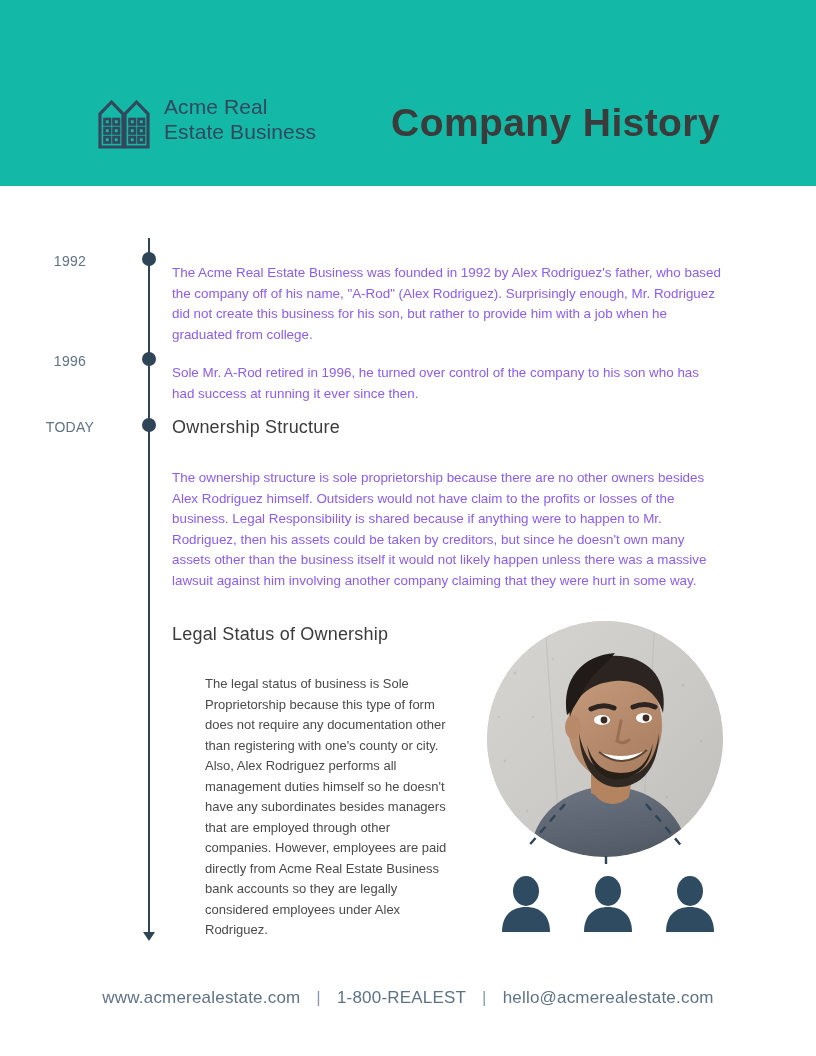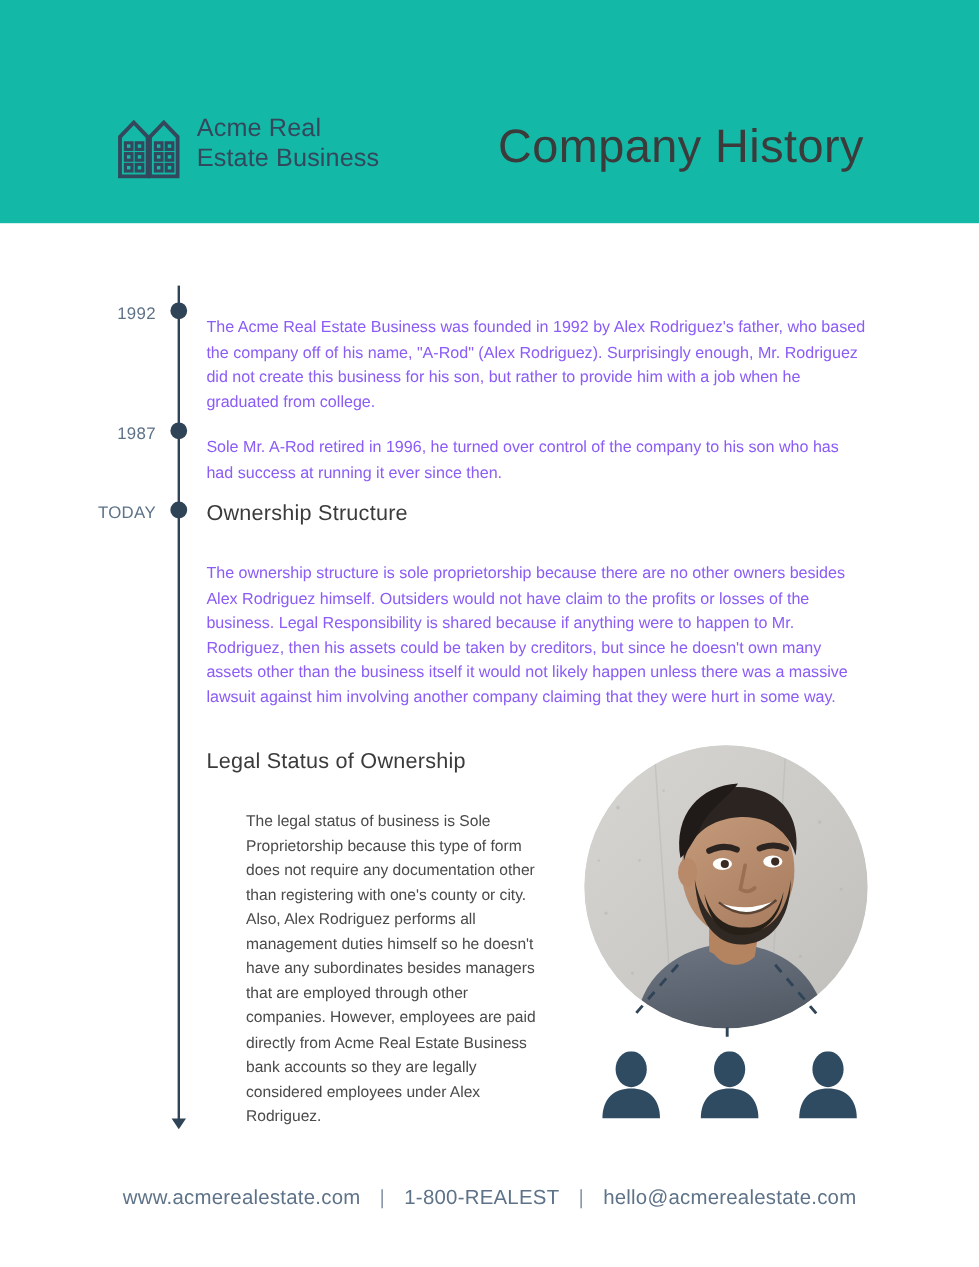--- a/index.html
+++ b/index.html
@@ -47,21 +47,21 @@
     padding-top: 4px;
     white-space: pre-line;
   }
   .page-title {
     position: absolute;
     right: 96px;
     top: 98px;
     font-size: 39px;
     line-height: 50px;
     color: #3b3b3b;
-    font-weight: normal;
+    font-weight: bold;
     letter-spacing: 0.4px;
     margin: 0;
   }
 
   
   .timeline-axis {
     position: absolute;
     left: 148px;
     top: 238px;
     width: 2px;
@@ -82,21 +82,21 @@
     left: 142px;
     width: 14px;
     height: 14px;
     border-radius: 50%;
     background: #2f4457;
   }
   .tl-label {
     position: absolute;
     right: 0;
     width: 120px;
-    text-align: right;
+    text-align: center;
     font-size: 14px;
     color: #5e7288;
     letter-spacing: 0.3px;
   }
   .tl-label-wrap {
     position: absolute;
     left: 0;
     width: 130px;
   }
 
@@ -212,21 +212,21 @@
 <div class="timeline-axis"></div>
 <div class="timeline-arrow"></div>
 
 <div class="tl-label-wrap" style="top:253px;">
   <span class="tl-label">1992</span>
 </div>
 <div class="tl-dot" style="top:252px;"></div>
 <p class="entry-text" style="top:250px;">The Acme Real Estate Business was founded in 1992 by Alex Rodriguez's father, who based the company off of his name, "A-Rod" (Alex Rodriguez). Surprisingly enough, Mr. Rodriguez did not create this business for his son, but rather to provide him with a job when he graduated from college.</p>
 
 <div class="tl-label-wrap" style="top:353px;">
-  <span class="tl-label">1987</span>
+  <span class="tl-label">1996</span>
 </div>
 <div class="tl-dot" style="top:352px;"></div>
 <p class="entry-text" style="top:350px;">Sole Mr. A-Rod retired in 1996, he turned over control of the company to his son who has had success at running it ever since then.</p>
 
 <div class="tl-label-wrap" style="top:419px;">
   <span class="tl-label">TODAY</span>
 </div>
 <div class="tl-dot" style="top:418px;"></div>
 <h2 class="section-heading" style="top:413px;">Ownership Structure</h2>
 <p class="entry-text" style="top:455px;">The ownership structure is sole proprietorship because there are no other owners besides Alex Rodriguez himself. Outsiders would not have claim to the profits or losses of the business. Legal Responsibility is shared because if anything were to happen to Mr. Rodriguez, then his assets could be taken by creditors, but since he doesn't own many assets other than the business itself it would not likely happen unless there was a massive lawsuit against him involving another company claiming that they were hurt in some way.</p>

